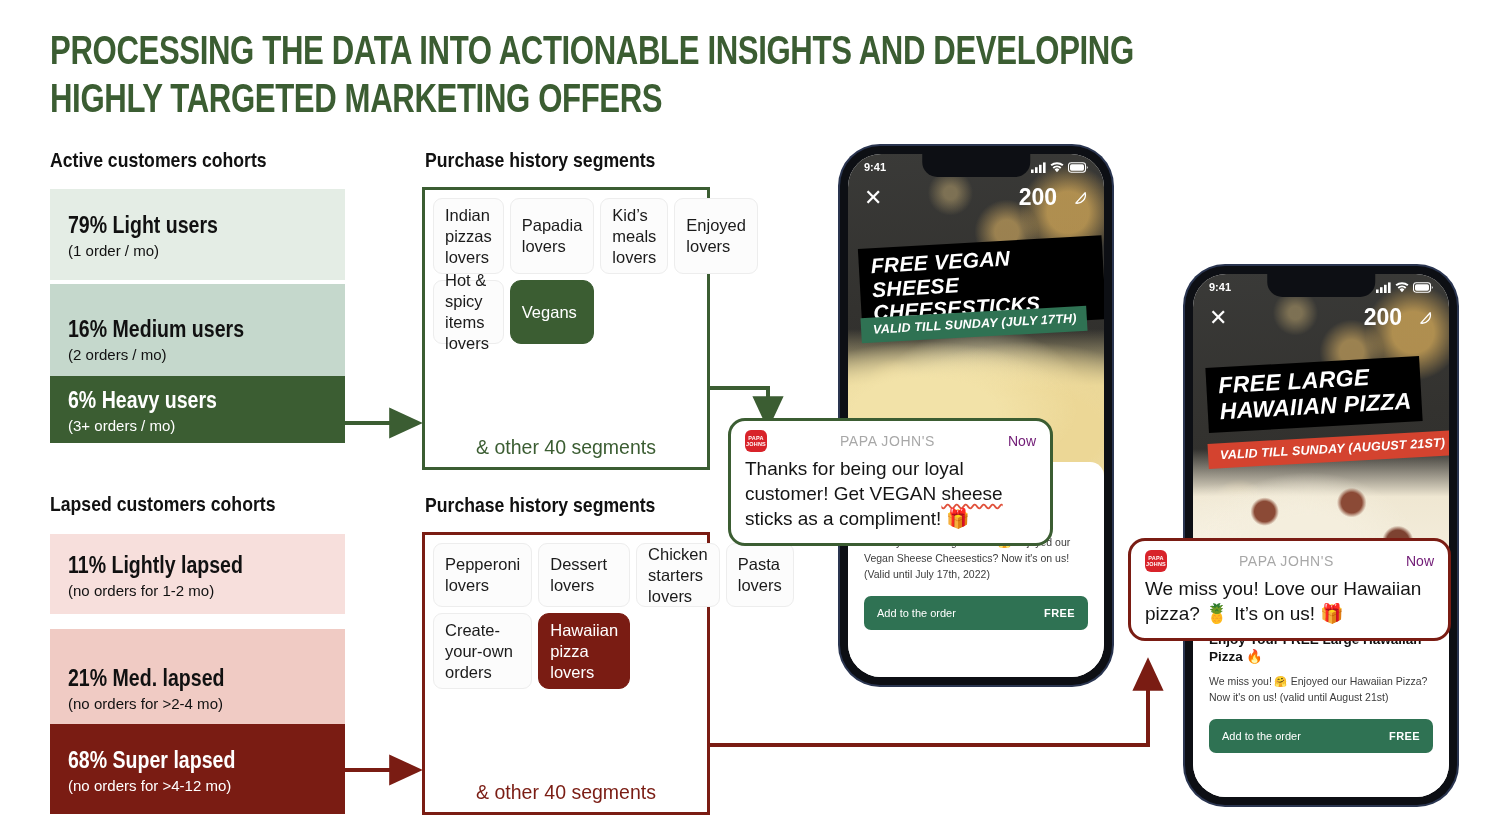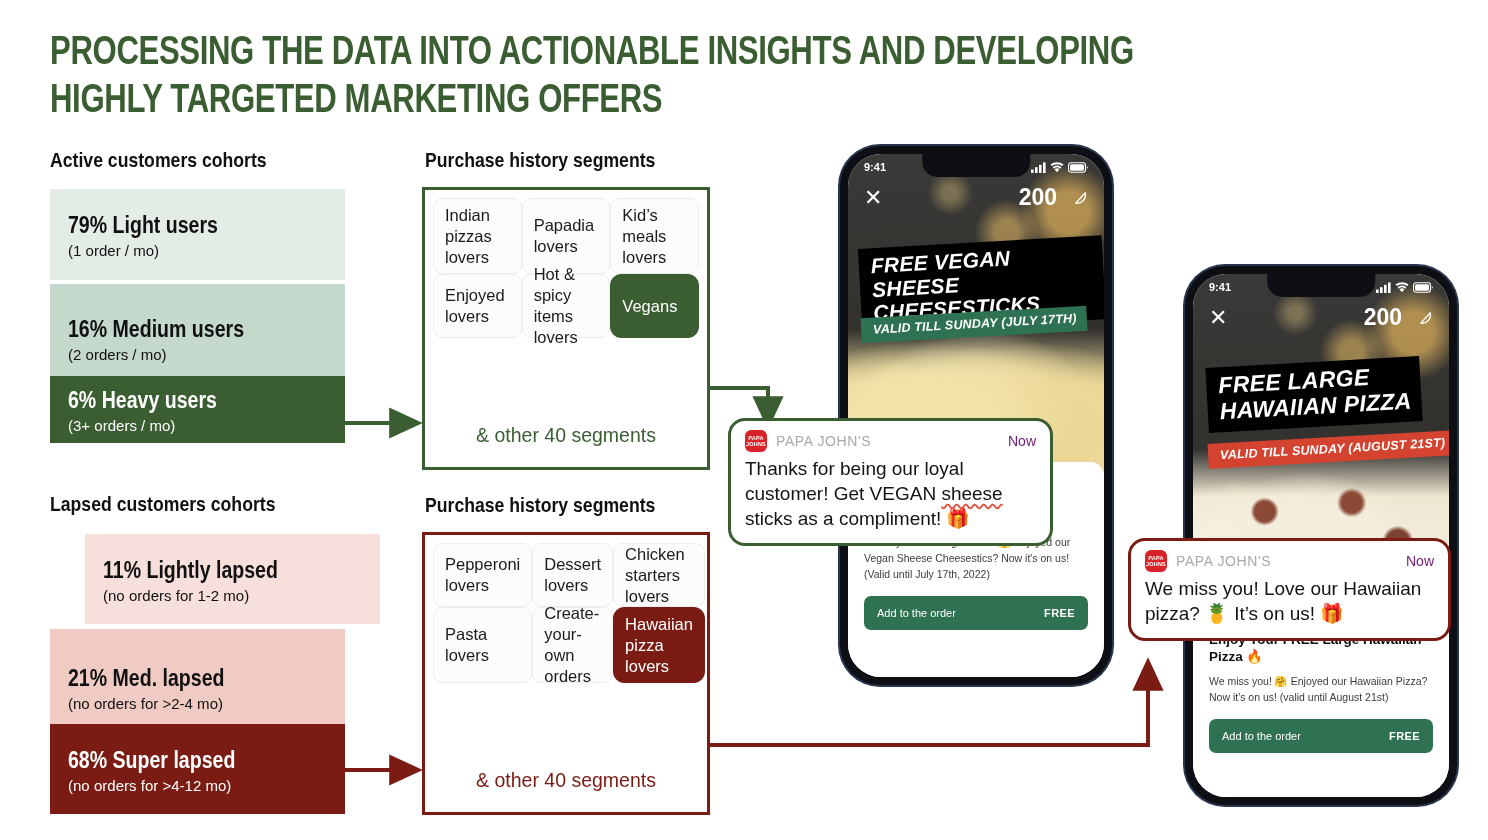--- a/index.html
+++ b/index.html
@@ -61,22 +61,22 @@
   
   .seg-panel{
     position:absolute;
     box-sizing:border-box;
     background:#ffffff;
     border:3px solid #3B5D32;
   }
   .seg-panel.maroon{border-color:#7A1C13;}
   .seg-grid{
     display:grid;
-    grid-template-columns:1fr 1fr 1fr;
-    gap:0;
+    grid-template-columns:1fr 1fr 1fr 1fr;
+    gap:6px;
     padding:8px 8px 2px 8px;
   }
   .seg{
     background:#FCFCFC;
     border:1px solid #EDEDED;
     border-radius:9px;
     padding:9px 11px;
     font-size:16.5px;
     line-height:21px;
     color:#1b1b1b;
@@ -193,21 +193,21 @@
 
   
   .push{
     position:absolute;z-index:30;
     background:#ffffff;border-radius:17px;
     box-sizing:border-box;
     padding:9px 14px 12px 14px;
   }
   .push.green{border:3px solid #3B5D32;}
   .push.maroon{border:3px solid #7A1C13;}
-  .push-head{display:flex;align-items:center;gap:9px;margin-bottom:4px;}
+  .push-head{display:flex;align-items:center;gap:9px;margin-bottom:4px;text-align:center;}
   .pj-logo{
     width:22px;height:22px;border-radius:6px;background:#d8232a;
     color:#fff;font-size:5.5px;font-weight:bold;line-height:6px;
     display:flex;flex-direction:column;align-items:center;justify-content:center;
     letter-spacing:.2px;
   }
   .pj-name{font-size:14px;color:#a8a8a8;letter-spacing:.6px;flex:1;}
   .pj-now{font-size:14px;color:#701a75;}
   .push-body{font-size:19px;line-height:25px;color:#141414;}
   .squiggle{
@@ -254,21 +254,21 @@
     <div class="big">16% Medium users</div>
     <div class="sub">(2 orders / mo)</div>
   </div>
   <div class="cohort dark" style="top:376px;height:67px;background:#3B5D32;">
     <div class="big">6% Heavy users</div>
     <div class="sub">(3+ orders / mo)</div>
   </div>
 
   <div class="col-head" style="left:50px;top:492px;">Lapsed customers cohorts</div>
 
-  <div class="cohort light" style="top:534px;height:90px;background:#F7DFDC;margin-left:35px;">
+  <div class="cohort light" style="top:534px;height:80px;background:#F7DFDC;">
     <div class="big">11% Lightly lapsed</div>
     <div class="sub">(no orders for 1-2 mo)</div>
   </div>
   <div class="cohort light" style="top:629px;height:116px;background:#F0CBC4;">
     <div class="big">21% Med. lapsed</div>
     <div class="sub">(no orders for &gt;2-4 mo)</div>
   </div>
   <div class="cohort dark" style="top:724px;height:90px;background:#7A1C13;">
     <div class="big">68% Super lapsed</div>
     <div class="sub">(no orders for &gt;4-12 mo)</div>

